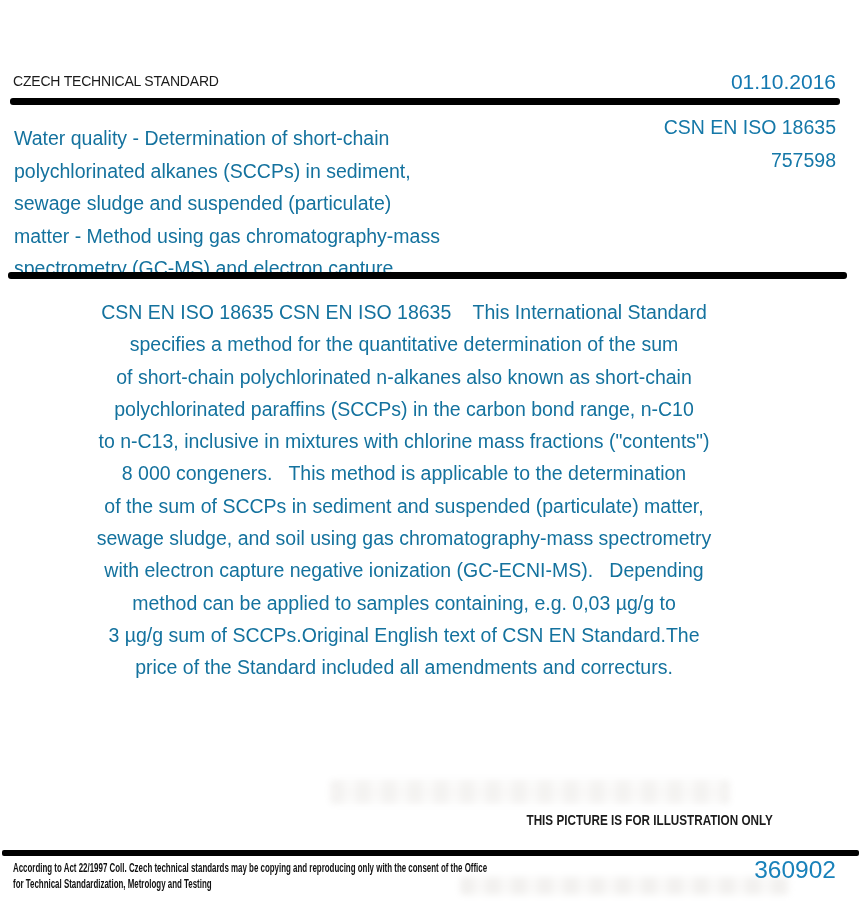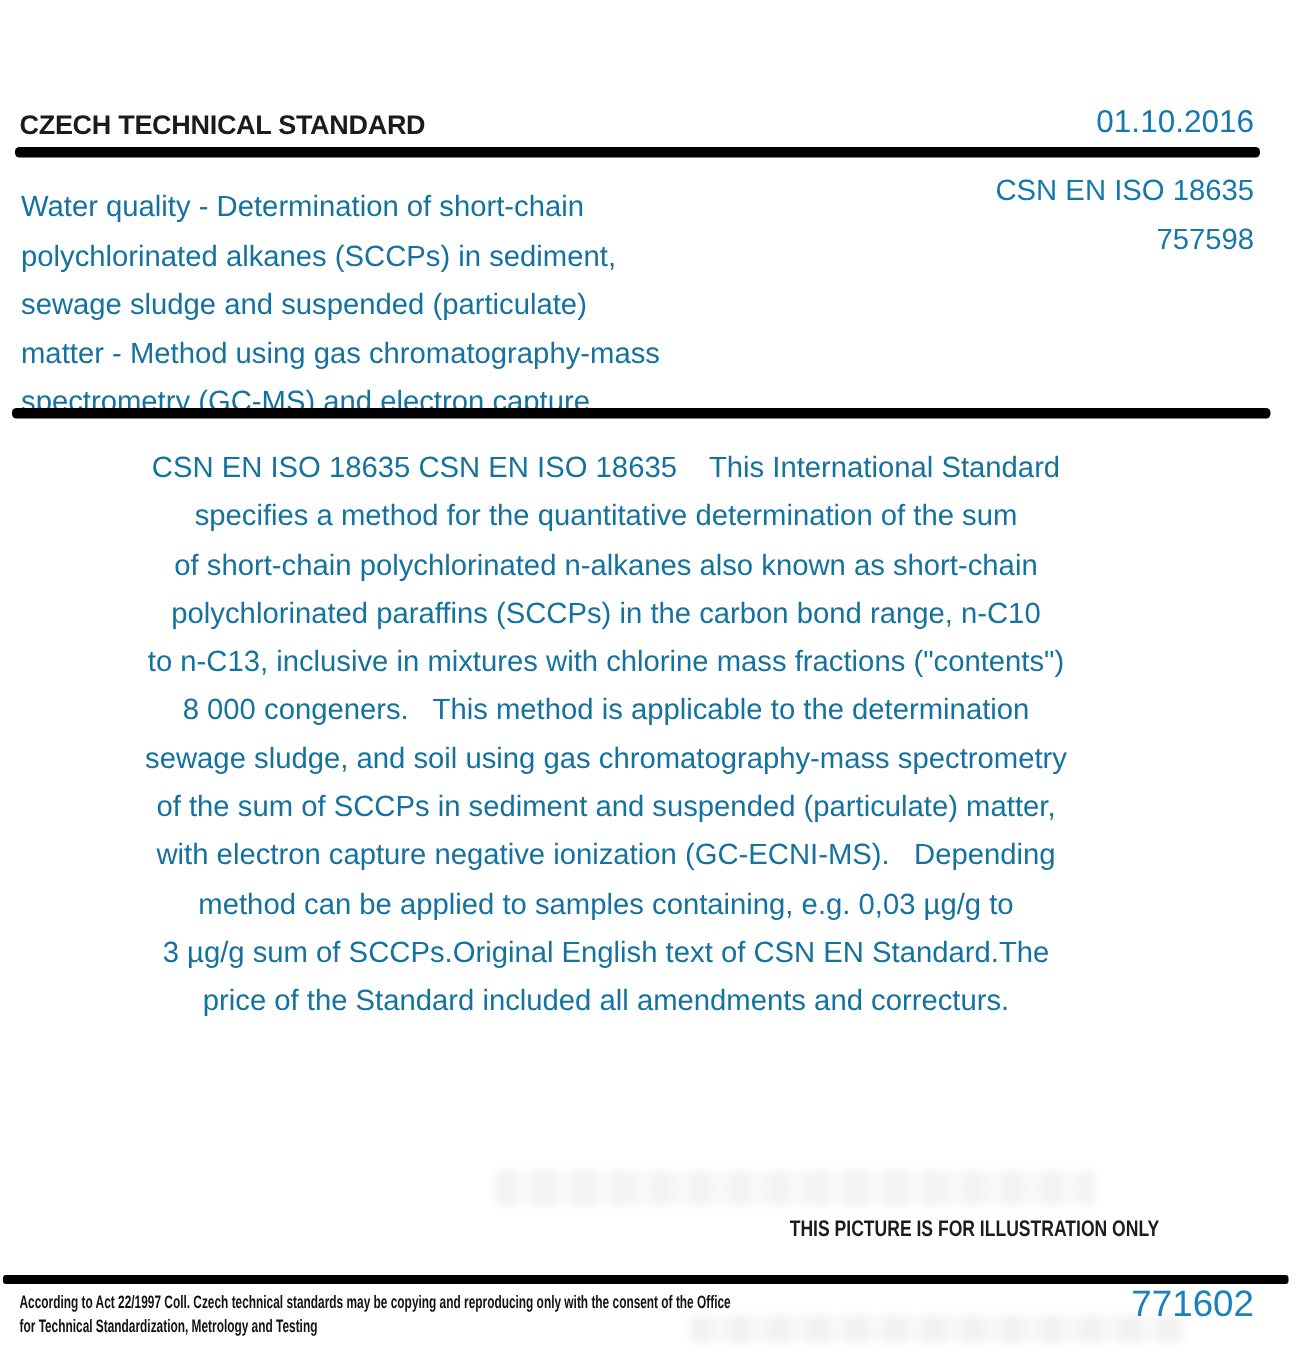--- a/index.html
+++ b/index.html
@@ -6,21 +6,21 @@
   .page{
     position:relative;
     width:865px;height:914px;
     background:#ffffff;
     font-family:"Liberation Sans","DejaVu Sans",sans-serif;
     overflow:hidden;
   }
   
   .header-title{
     position:absolute;left:13px;top:73px;
-    font-size:18px;font-weight:700;letter-spacing:-0.2px;
+    font-size:14px;font-weight:400;letter-spacing:-0.2px;
     color:#1b1b1b;white-space:pre;
   }
   .header-date{
     position:absolute;right:29px;top:70px;
     font-size:21px;font-weight:400;
     color:#1478b0;white-space:pre;
   }
   
   .rule{position:absolute;background:#000;border-radius:3px;}
   .rule-top{left:10px;top:98px;width:830px;height:7px;}
@@ -93,33 +93,33 @@
 
   <div class="rule rule-mid"></div>
 
   <div class="body-text">
     <div>CSN EN ISO 18635 CSN EN ISO 18635    This International Standard</div>
     <div>specifies a method for the quantitative determination of the sum</div>
     <div>of short-chain polychlorinated n-alkanes also known as short-chain</div>
     <div>polychlorinated paraffins (SCCPs) in the carbon bond range, n-C10</div>
     <div>to n-C13, inclusive in mixtures with chlorine mass fractions ("contents")</div>
     <div>8 000 congeners.   This method is applicable to the determination</div>
+    <div>of the sum of SCCPs in sediment and suspended (particulate) matter,</div>
     <div>sewage sludge, and soil using gas chromatography-mass spectrometry</div>
-    <div>of the sum of SCCPs in sediment and suspended (particulate) matter,</div>
     <div>with electron capture negative ionization (GC-ECNI-MS).   Depending</div>
     <div>method can be applied to samples containing, e.g. 0,03 µg/g to</div>
     <div>3 µg/g sum of SCCPs.Original English text of CSN EN Standard.The</div>
     <div>price of the Standard included all amendments and correcturs.</div>
   </div>
 
   <div class="ghost ghost-upper"></div>
   <div class="ghost ghost-lower"></div>
 
   <div class="illustration-note">THIS PICTURE IS FOR ILLUSTRATION ONLY</div>
 
   <div class="rule rule-footer"></div>
   <div class="footer-legal">
     <div>According to Act 22/1997 Coll. Czech technical standards may be copying and reproducing only with the consent of the Office</div>
     <div>for Technical Standardization, Metrology and Testing</div>
   </div>
-  <div class="footer-number">771602</div>
+  <div class="footer-number">360902</div>
 
 </div>
 
 </body></html>

